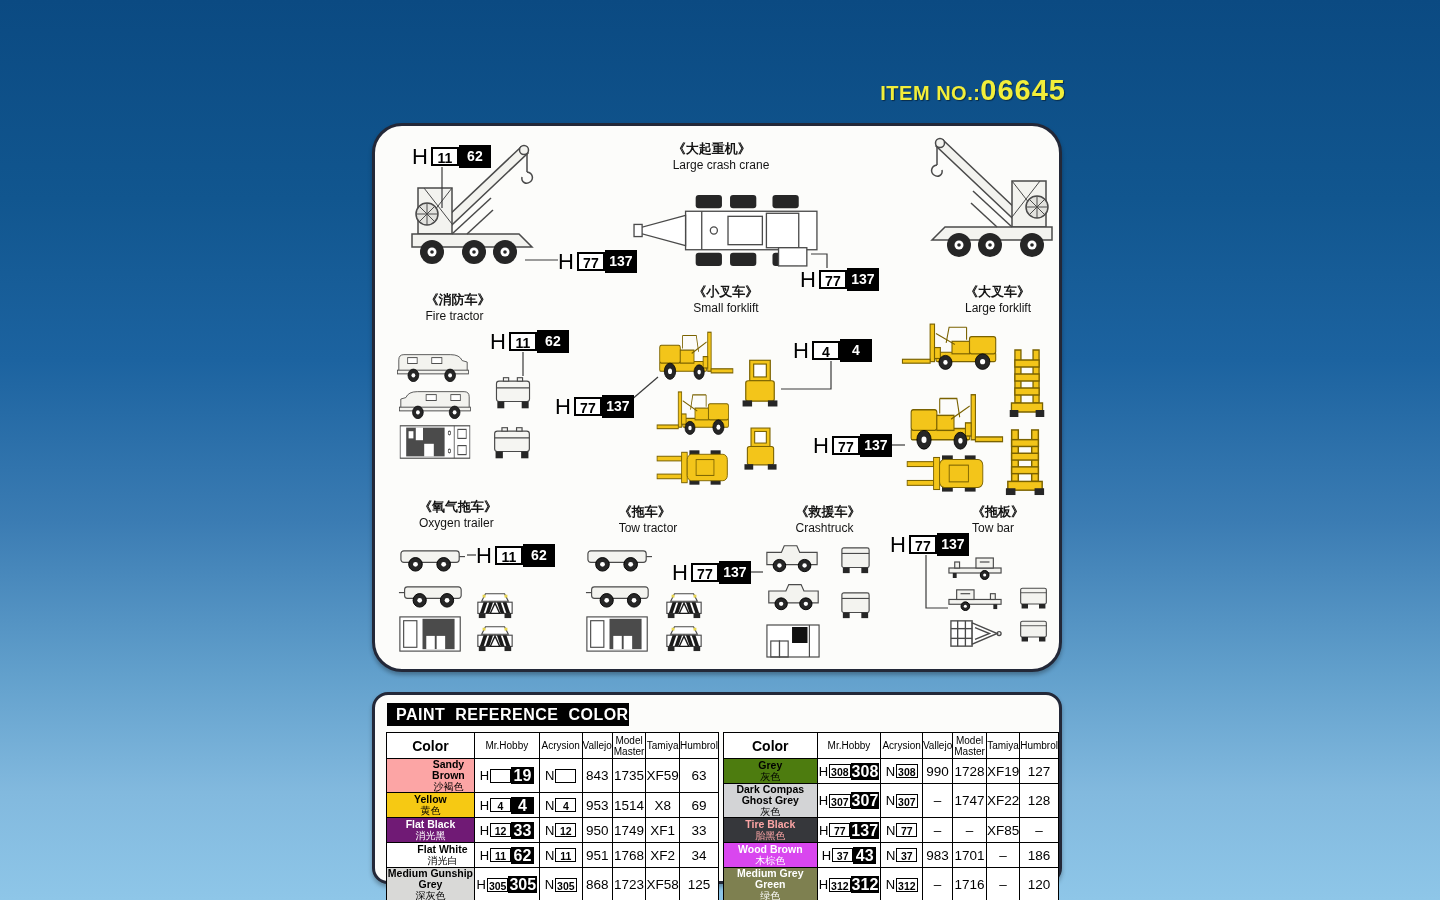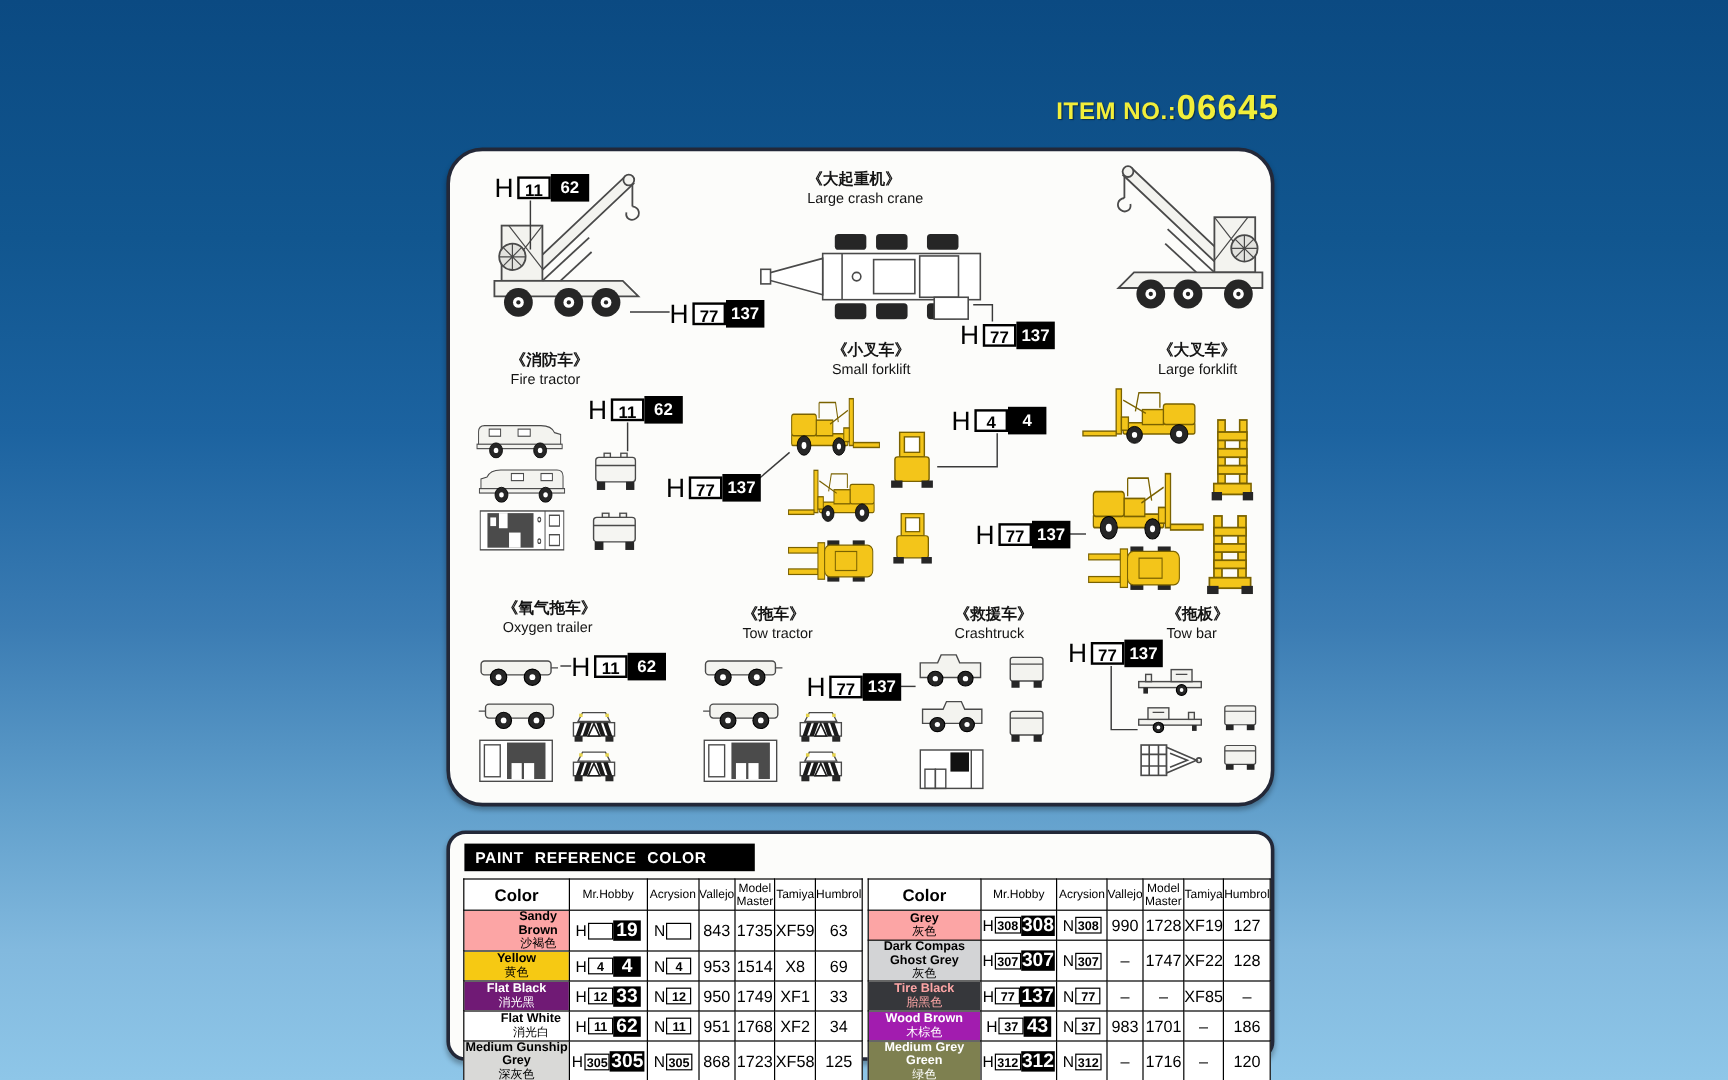--- a/index.html
+++ b/index.html
@@ -25,21 +25,21 @@
   #leader-lines { position:absolute; left:0; top:0; pointer-events:none; }
 
   .callout { position:absolute; display:flex; align-items:center; }
   .co-h { font-size:22px; line-height:23px; color:#000; margin-right:3px; }
   .co-w { display:inline-block; min-width:28px; height:19px; border:2px solid #000; background:#fff; color:#000;
           font-weight:bold; font-size:14px; line-height:19px; text-align:center; padding:0 2px; }
   .co-b { display:inline-block; min-width:32px; height:23px; background:#000; color:#fff;
           font-weight:bold; font-size:14px; line-height:23px; text-align:center; padding:0 3px; }
 
   .pt-title { position:absolute; left:12px; top:8px; width:242px; height:23px; background:#000; color:#fff;
-              font-weight:bold; font-size:13px; line-height:23px; padding-left:9px; letter-spacing:.5px; word-spacing:5px; }
+              font-weight:bold; font-size:16px; line-height:23px; padding-left:9px; letter-spacing:.5px; word-spacing:5px; }
   .table-wrap { position:absolute; left:11px; top:37px; display:flex; gap:4px; }
   table.paint { border-collapse:collapse; table-layout:fixed; background:#fff; }
   table.paint th, table.paint td { border:1px solid #000; text-align:center; vertical-align:middle; overflow:hidden; padding:0; }
   table.paint tr { height:25px; }
   table.paint tr.hdr { height:26px; }
   th.h-color { font-size:14px; font-weight:bold; }
   th.h-brand { font-size:10px; font-weight:normal; line-height:11px; }
   td.c-name .nm { font-size:10.5px; line-height:11px; font-weight:bold; }
   td.c-name .zh { font-size:10px; line-height:11px; }
   td.val { font-size:13.5px; }
@@ -637,21 +637,21 @@
           <tr class="hdr">
         <th class="h-color">Color</th>
         <th class="h-brand">Mr.Hobby</th>
         <th class="h-brand">Acrysion</th>
         <th class="h-brand">Vallejo</th>
         <th class="h-brand">Model Master</th>
         <th class="h-brand">Tamiya</th>
         <th class="h-brand">Humbrol</th>
       </tr>
       <tr>
-        <td class="c-name" style="background-color: #fca5a5; color: rgb(0, 0, 0);">
+        <td class="c-name" style="background-color: #4d7c0f; color: rgb(0, 0, 0);">
           <div class="nm">Grey</div>
           <div class="zh">灰色</div>
         </td>
         <td>
               <span class="mh">
                 <span class="pfx">H</span>
                 <span class="w">308</span>
                 <span class="b">308</span>
               </span>
             </td>
@@ -706,21 +706,21 @@
                 <span class="pfx">N</span>
                 <span class="w">77</span>
               </span>
             </td>
         <td class="val">–</td>
         <td class="val">–</td>
         <td class="val">XF85</td>
         <td class="val">–</td>
       </tr>
       <tr>
-        <td class="c-name" style="background-color: #a21caf; color: rgb(255, 255, 255);">
+        <td class="c-name" style="background-color: #d946ef; color: rgb(255, 255, 255);">
           <div class="nm">Wood Brown</div>
           <div class="zh">木棕色</div>
         </td>
         <td>
               <span class="mh">
                 <span class="pfx">H</span>
                 <span class="w">37</span>
                 <span class="b">43</span>
               </span>
             </td>

